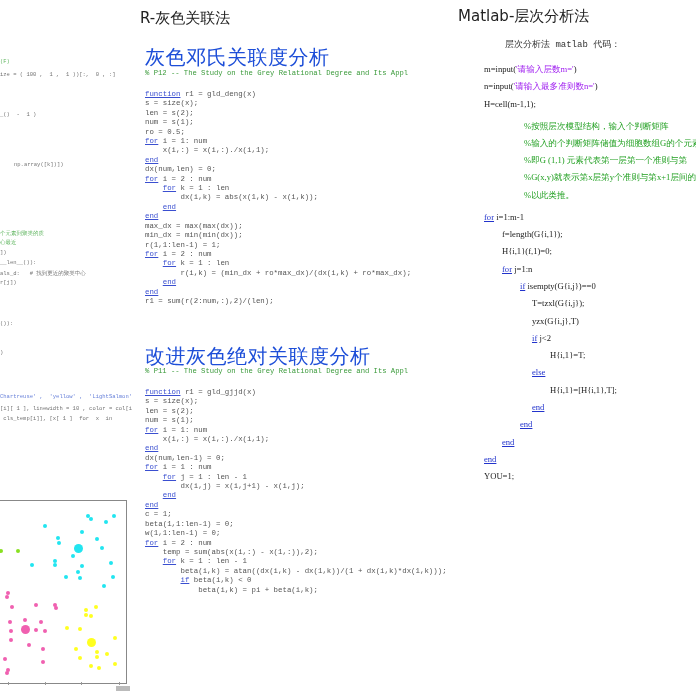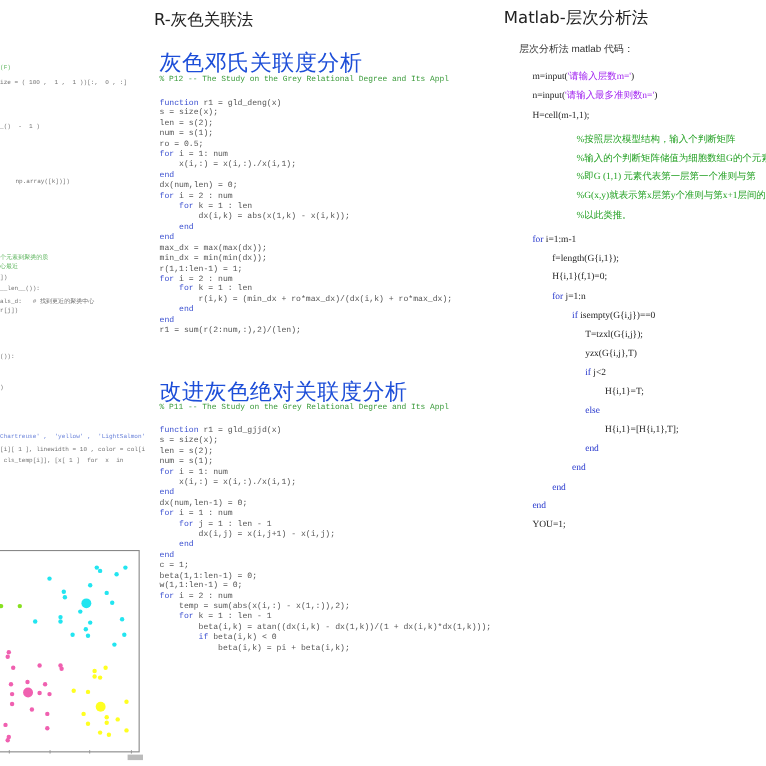--- a/index.html
+++ b/index.html
@@ -6,21 +6,21 @@
   body { width:696px; height:696px; background:#ffffff; position:relative; overflow:hidden; font-family:"DejaVu Sans", sans-serif; }
   .abs { position:absolute; }
   .col-left { left:0; top:0; width:132px; height:696px; overflow:hidden; }
   .lcode { position:absolute; font-family:"Liberation Mono", monospace; font-size:5.5px; color:#444; white-space:pre; opacity:0.75; }
   .lcode.green { color:#2a9d2a; }
   .lcode.blue { color:#3355cc; }
   .section-title { font-family:"DejaVu Sans", sans-serif; font-size:15px; color:#222; white-space:nowrap; }
   .big-title { font-family:"DejaVu Serif", serif; font-size:20px; color:#1d4ed8; white-space:nowrap; letter-spacing:0.5px; }
   .comment-line { font-family:"Liberation Mono", monospace; font-size:7.2px; color:#3a9a3a; white-space:pre; }
   .mcode { font-family:"Liberation Mono", monospace; font-size:7.4px; line-height:9.4px; color:#555; white-space:pre; }
-  .kw { color:#3a4fd0; }
+  .kw { color:#3a4fd0;text-decoration:underline; }
   .ahp-code { font-family:"Liberation Serif", serif; font-size:8.6px; color:#222; white-space:pre; }
   .ahp-code .kw { color:#2233cc; }
   .ahp-code .str { color:#a020f0; }
   .ahp-code .cmt { color:#22a022; }
   .plot-frame { position:absolute; border:1px solid #888; background:#fff; }
   .dot { position:absolute; border-radius:50%; }
 </style>
 </head>
 <body>
 
@@ -112,14 +112,14 @@
 
 <div class="abs big-title" style="left:145px; top:44px;">灰色邓氏关联度分析</div>
 <div class="abs comment-line" style="left:145px; top:69px;">% P12 -- The Study on the Grey Relational Degree and Its Appl</div>
 <div class="abs mcode" style="left:145px; top:90px;" id="block1-code"><div><span class="kw">function</span> r1 = gld_deng(x)</div><div>s = size(x);</div><div>len = s(2);</div><div>num = s(1);</div><div>ro = 0.5;</div><div><span class="kw">for</span> i = 1: num</div><div>    x(i,:) = x(i,:)./x(i,1);</div><div><span class="kw">end</span></div><div>dx(num,len) = 0;</div><div><span class="kw">for</span> i = 2 : num</div><div>    <span class="kw">for</span> k = 1 : len</div><div>        dx(i,k) = abs(x(1,k) - x(i,k));</div><div>    <span class="kw">end</span></div><div><span class="kw">end</span></div><div>max_dx = max(max(dx));</div><div>min_dx = min(min(dx));</div><div>r(1,1:len-1) = 1;</div><div><span class="kw">for</span> i = 2 : num</div><div>    <span class="kw">for</span> k = 1 : len</div><div>        r(i,k) = (min_dx + ro*max_dx)/(dx(i,k) + ro*max_dx);</div><div>    <span class="kw">end</span></div><div><span class="kw">end</span></div><div>r1 = sum(r(2:num,:),2)/(len);</div></div>
 
 <div class="abs big-title" style="left:145px; top:343px;">改进灰色绝对关联度分析</div>
 <div class="abs comment-line" style="left:145px; top:367px;text-align:right;">% P11 -- The Study on the Grey Relational Degree and Its Appl</div>
 <div class="abs mcode" style="left:145px; top:388px;" id="block2-code"><div><span class="kw">function</span> r1 = gld_gjjd(x)</div><div>s = size(x);</div><div>len = s(2);</div><div>num = s(1);</div><div><span class="kw">for</span> i = 1: num</div><div>    x(i,:) = x(i,:)./x(i,1);</div><div><span class="kw">end</span></div><div>dx(num,len-1) = 0;</div><div><span class="kw">for</span> i = 1 : num</div><div>    <span class="kw">for</span> j = 1 : len - 1</div><div>        dx(i,j) = x(i,j+1) - x(i,j);</div><div>    <span class="kw">end</span></div><div><span class="kw">end</span></div><div>c = 1;</div><div>beta(1,1:len-1) = 0;</div><div>w(1,1:len-1) = 0;</div><div><span class="kw">for</span> i = 2 : num</div><div>    temp = sum(abs(x(i,:) - x(1,:)),2);</div><div>    <span class="kw">for</span> k = 1 : len - 1</div><div>        beta(i,k) = atan((dx(i,k) - dx(1,k))/(1 + dx(i,k)*dx(1,k)));</div><div>        <span class="kw">if</span> beta(i,k) &lt; 0</div><div>            beta(i,k) = pi + beta(i,k);</div></div>
 
 <div class="abs section-title" style="left:458px; top:7px;">Matlab-层次分析法</div>
-<div class="abs" style="left:472px; top:38px; font-size:9px; color:#333; font-family:Liberation Sans, sans-serif; white-space:nowrap;">层次分析法 matlab 代码：</div>
+<div class="abs" style="left:505px; top:38px; font-size:9px; color:#333; font-family:Liberation Mono, monospace; white-space:nowrap;">层次分析法 matlab 代码：</div>
 <div class="abs ahp-code" style="left:484px; top:64px;" id="ahp-code"><div style="padding-left: 0px; height: 17.3px;"><span>m=input(</span><span class="str">'请输入层数m='</span><span>)</span></div><div style="padding-left: 0px; height: 17.3px;"><span>n=input(</span><span class="str">'请输入最多准则数n='</span><span>)</span></div><div style="padding-left: 0px; height: 22px;"><span>H=cell(m-1,1);</span></div><div style="padding-left: 40px; height: 17.3px;"><span class="cmt">%按照层次模型结构，输入个判断矩阵</span></div><div style="padding-left: 40px; height: 17.3px;"><span class="cmt">%输入的个判断矩阵储值为细胞数组G的个元素</span></div><div style="padding-left: 40px; height: 17.3px;"><span class="cmt">%即G (1,1) 元素代表第一层第一个准则与第</span></div><div style="padding-left: 40px; height: 17.3px;"><span class="cmt">%G(x,y)就表示第x层第y个准则与第x+1层间的</span></div><div style="padding-left: 40px; height: 22px;"><span class="cmt">%以此类推。</span></div><div style="padding-left: 0px; height: 17.3px;"><span class="kw">for</span><span> i=1:m-1</span></div><div style="padding-left: 18px; height: 17.3px;"><span>f=length(G{i,1});</span></div><div style="padding-left: 18px; height: 17.3px;"><span>H{i,1}(f,1)=0;</span></div><div style="padding-left: 18px; height: 17.3px;"><span class="kw">for</span><span> j=1:n</span></div><div style="padding-left: 36px; height: 17.3px;"><span class="kw">if</span><span> isempty(G{i,j})==0</span></div><div style="padding-left: 48px; height: 17.3px;"><span>T=tzxl(G{i,j});</span></div><div style="padding-left: 48px; height: 17.3px;"><span>yzx(G{i,j},T)</span></div><div style="padding-left: 48px; height: 17.3px;"><span class="kw">if</span><span> j&lt;2</span></div><div style="padding-left: 66px; height: 17.3px;"><span>H{i,1}=T;</span></div><div style="padding-left: 48px; height: 17.3px;"><span class="kw">else</span></div><div style="padding-left: 66px; height: 17.3px;"><span>H{i,1}=[H{i,1},T];</span></div><div style="padding-left: 48px; height: 17.3px;"><span class="kw">end</span></div><div style="padding-left: 36px; height: 17.3px;"><span class="kw">end</span></div><div style="padding-left: 18px; height: 17.3px;"><span class="kw">end</span></div><div style="padding-left: 0px; height: 17.3px;"><span class="kw">end</span></div><div style="padding-left: 0px; height: 17.3px;"><span>YOU=1;</span></div></div>
 
 </body></html>

